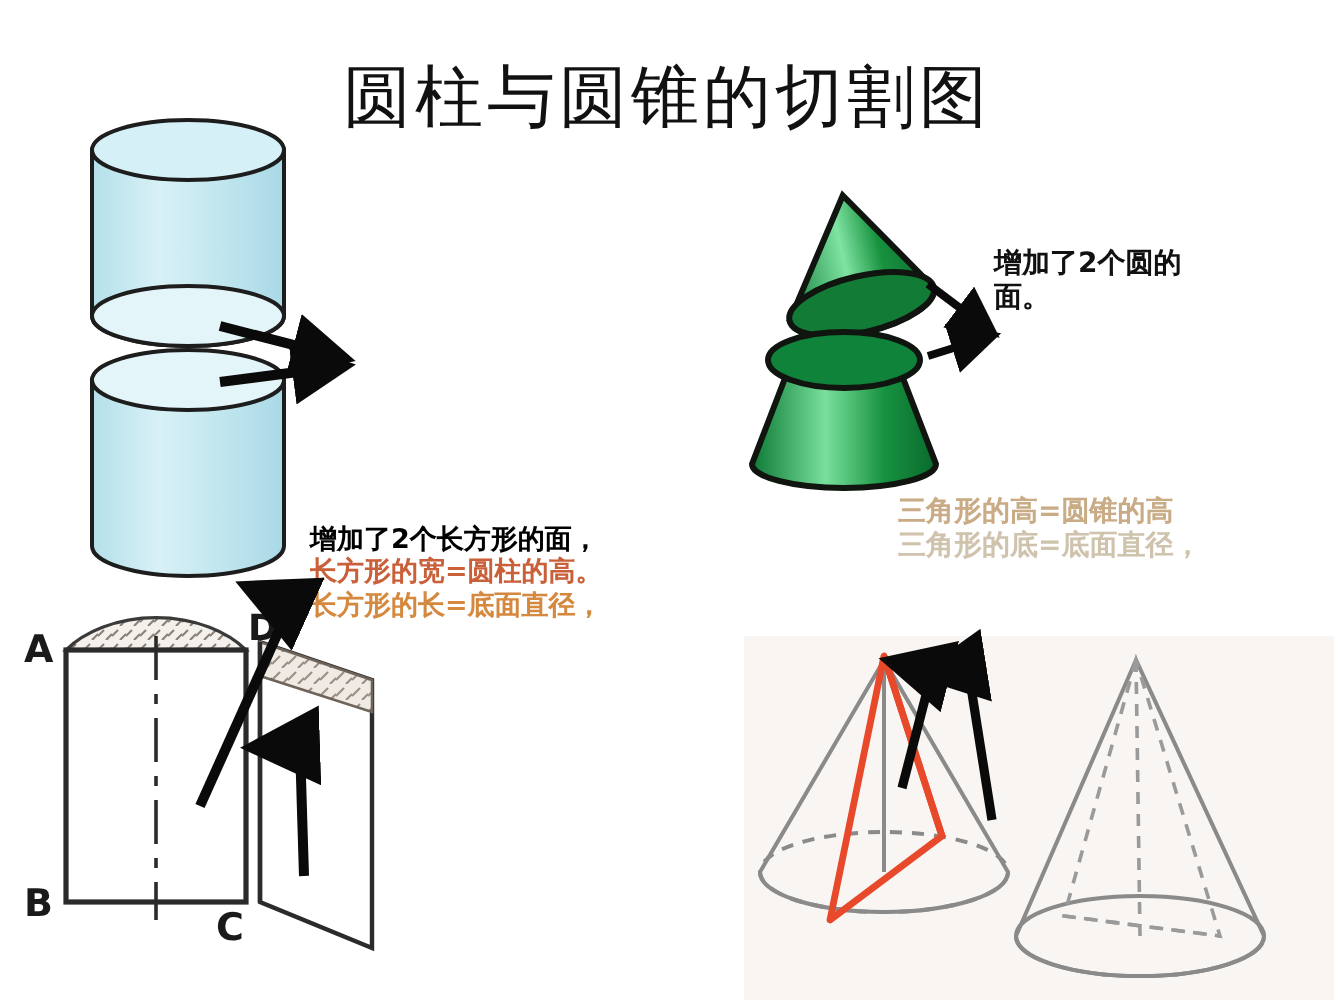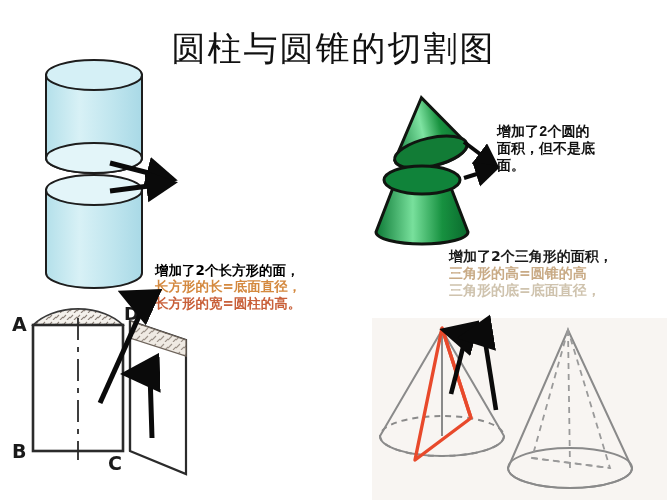--- a/index.html
+++ b/index.html
@@ -18,21 +18,21 @@
     font-family:"DejaVu Serif","Liberation Serif",serif;
     white-space:nowrap;
   }
 
   
   .anno{font-weight:bold;line-height:1.22;white-space:nowrap;}
   .anno .ln{display:block;}
 
   #anno-cylinder-base{left:186px;top:155px;font-size:17px;color:#111;}
 
-  #anno-cone-circle{left:497px;top:124px;font-size:14px;color:#111;font-family:Liberation Mono, monospace;}
+  #anno-cone-circle{left:497px;top:124px;font-size:14px;color:#111;}
 
   #anno-rect{left:155px;top:262px;font-size:13.5px;}
   #anno-rect .l1{color:#000000;}
   #anno-rect .l2{color:#d4893f;}
   #anno-rect .l3{color:#c9603a;}
 
   #anno-tri{left:449px;top:248px;font-size:14px;}
   #anno-tri .l1{color:#1a1a1a;}
   #anno-tri .l2{color:#cfc3ae;}
   #anno-tri .l3{color:#c9ab86;}
@@ -126,32 +126,30 @@
           <path d="M0 0 L6.4 3.2 L0 6.4 Z" fill="#0a0a0a"></path>
         </marker>
       </defs>
       <line x1="2" y1="2" x2="34" y2="26" stroke="#0a0a0a" stroke-width="4" marker-end="url(#ahBlack2)"></line>
       <line x1="2" y1="38" x2="34" y2="28" stroke="#0a0a0a" stroke-width="4" marker-end="url(#ahBlack2)"></line>
     </svg>
   </div>
 
   <div class="abs anno" id="anno-cone-circle">
     <span class="ln">增加了2个圆的</span>
-    <span class="ln">面积，但不是底</span>
     <span class="ln">面。</span>
   </div>
 
   <div class="abs anno" id="anno-rect">
     <span class="ln l1">增加了2个长方形的面，</span>
+    <span class="ln l3">长方形的宽=圆柱的高。</span>
     <span class="ln l2">长方形的长=底面直径，</span>
-    <span class="ln l3">长方形的宽=圆柱的高。</span>
   </div>
 
   <div class="abs anno" id="anno-tri">
-    <span class="ln l1">增加了2个三角形的面积，</span>
     <span class="ln l3">三角形的高=圆锥的高</span>
     <span class="ln l2">三角形的底=底面直径，</span>
   </div>
 
   <div class="abs" id="fig-cyl-cut">
     <svg width="200" height="222" viewBox="0 0 200 222">
       <defs>
         <pattern id="hatch" width="7" height="7" patternUnits="userSpaceOnUse">
           <rect width="7" height="7" fill="#f4f1ec"></rect>
           <path d="M0 5 L3 2" stroke="#8b8178" stroke-width="1.1"></path>

